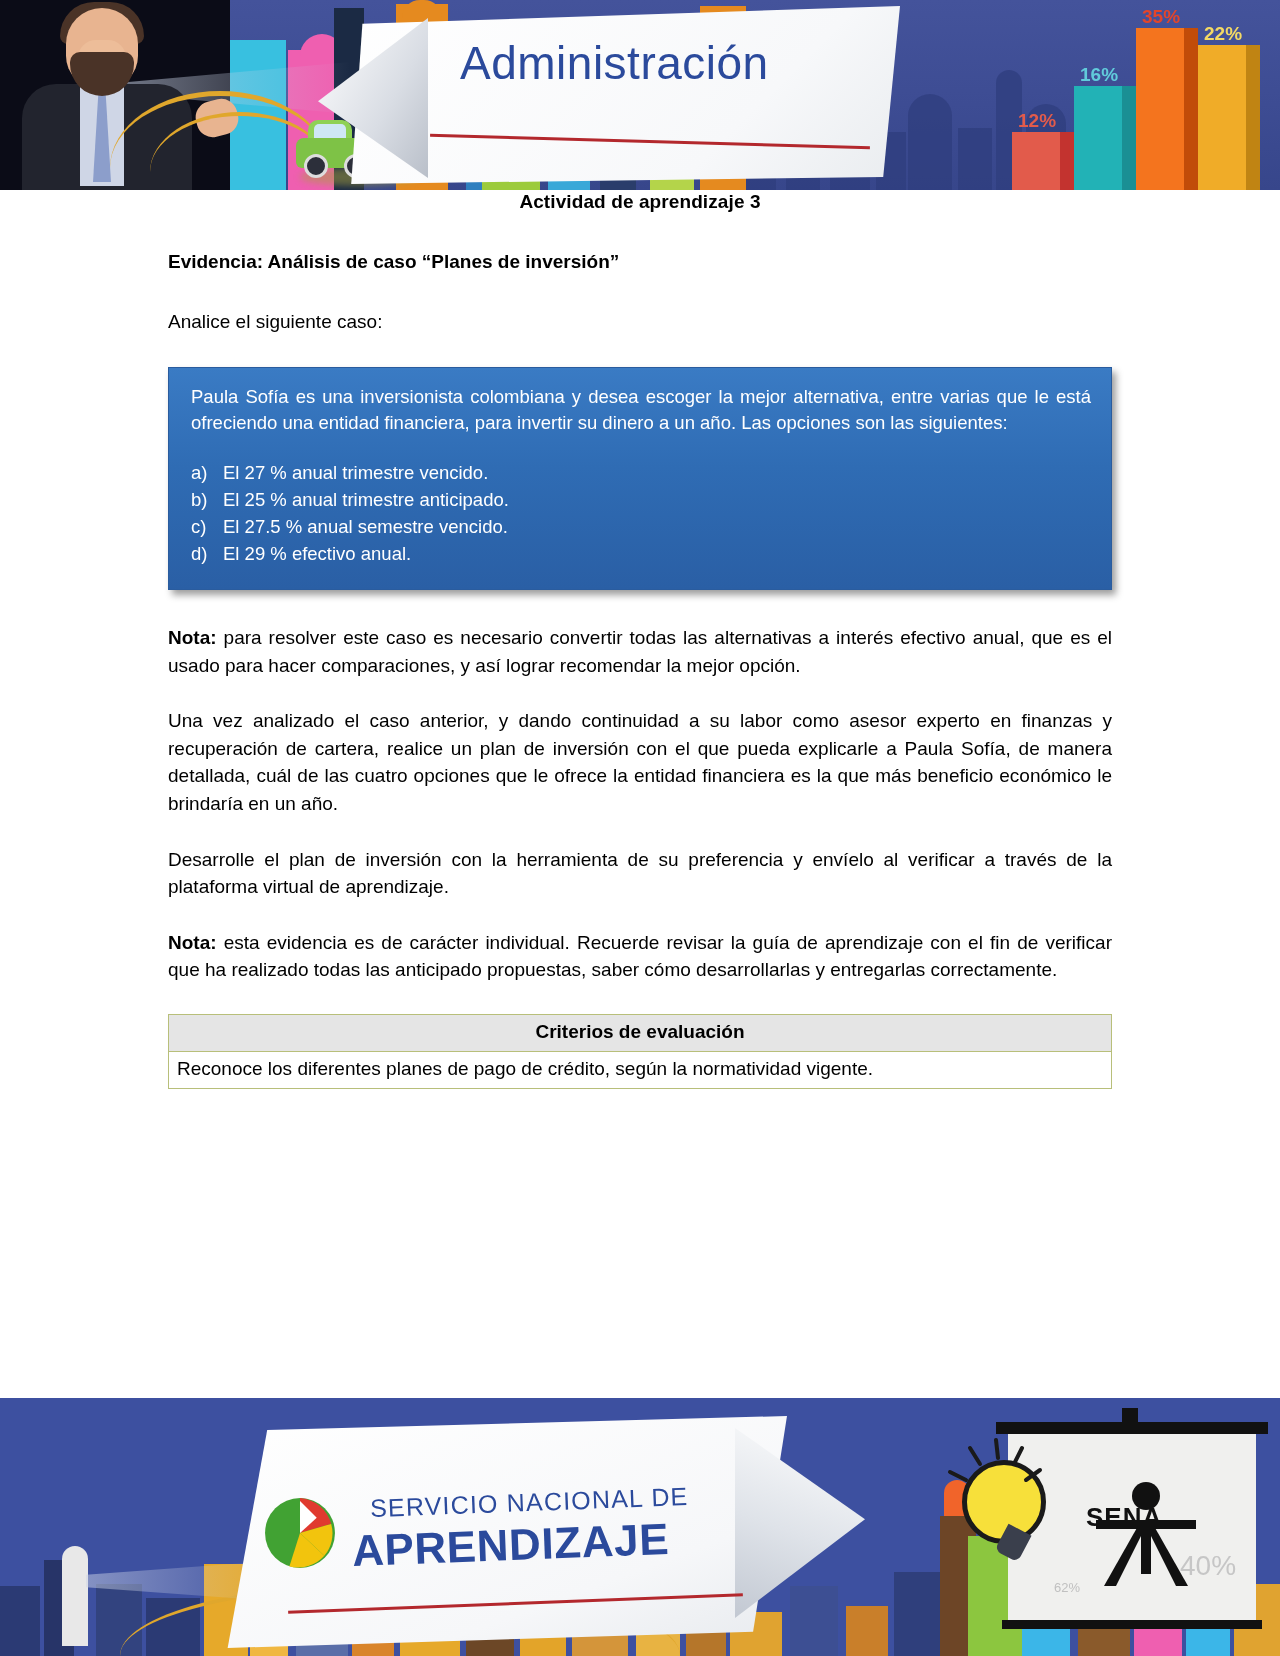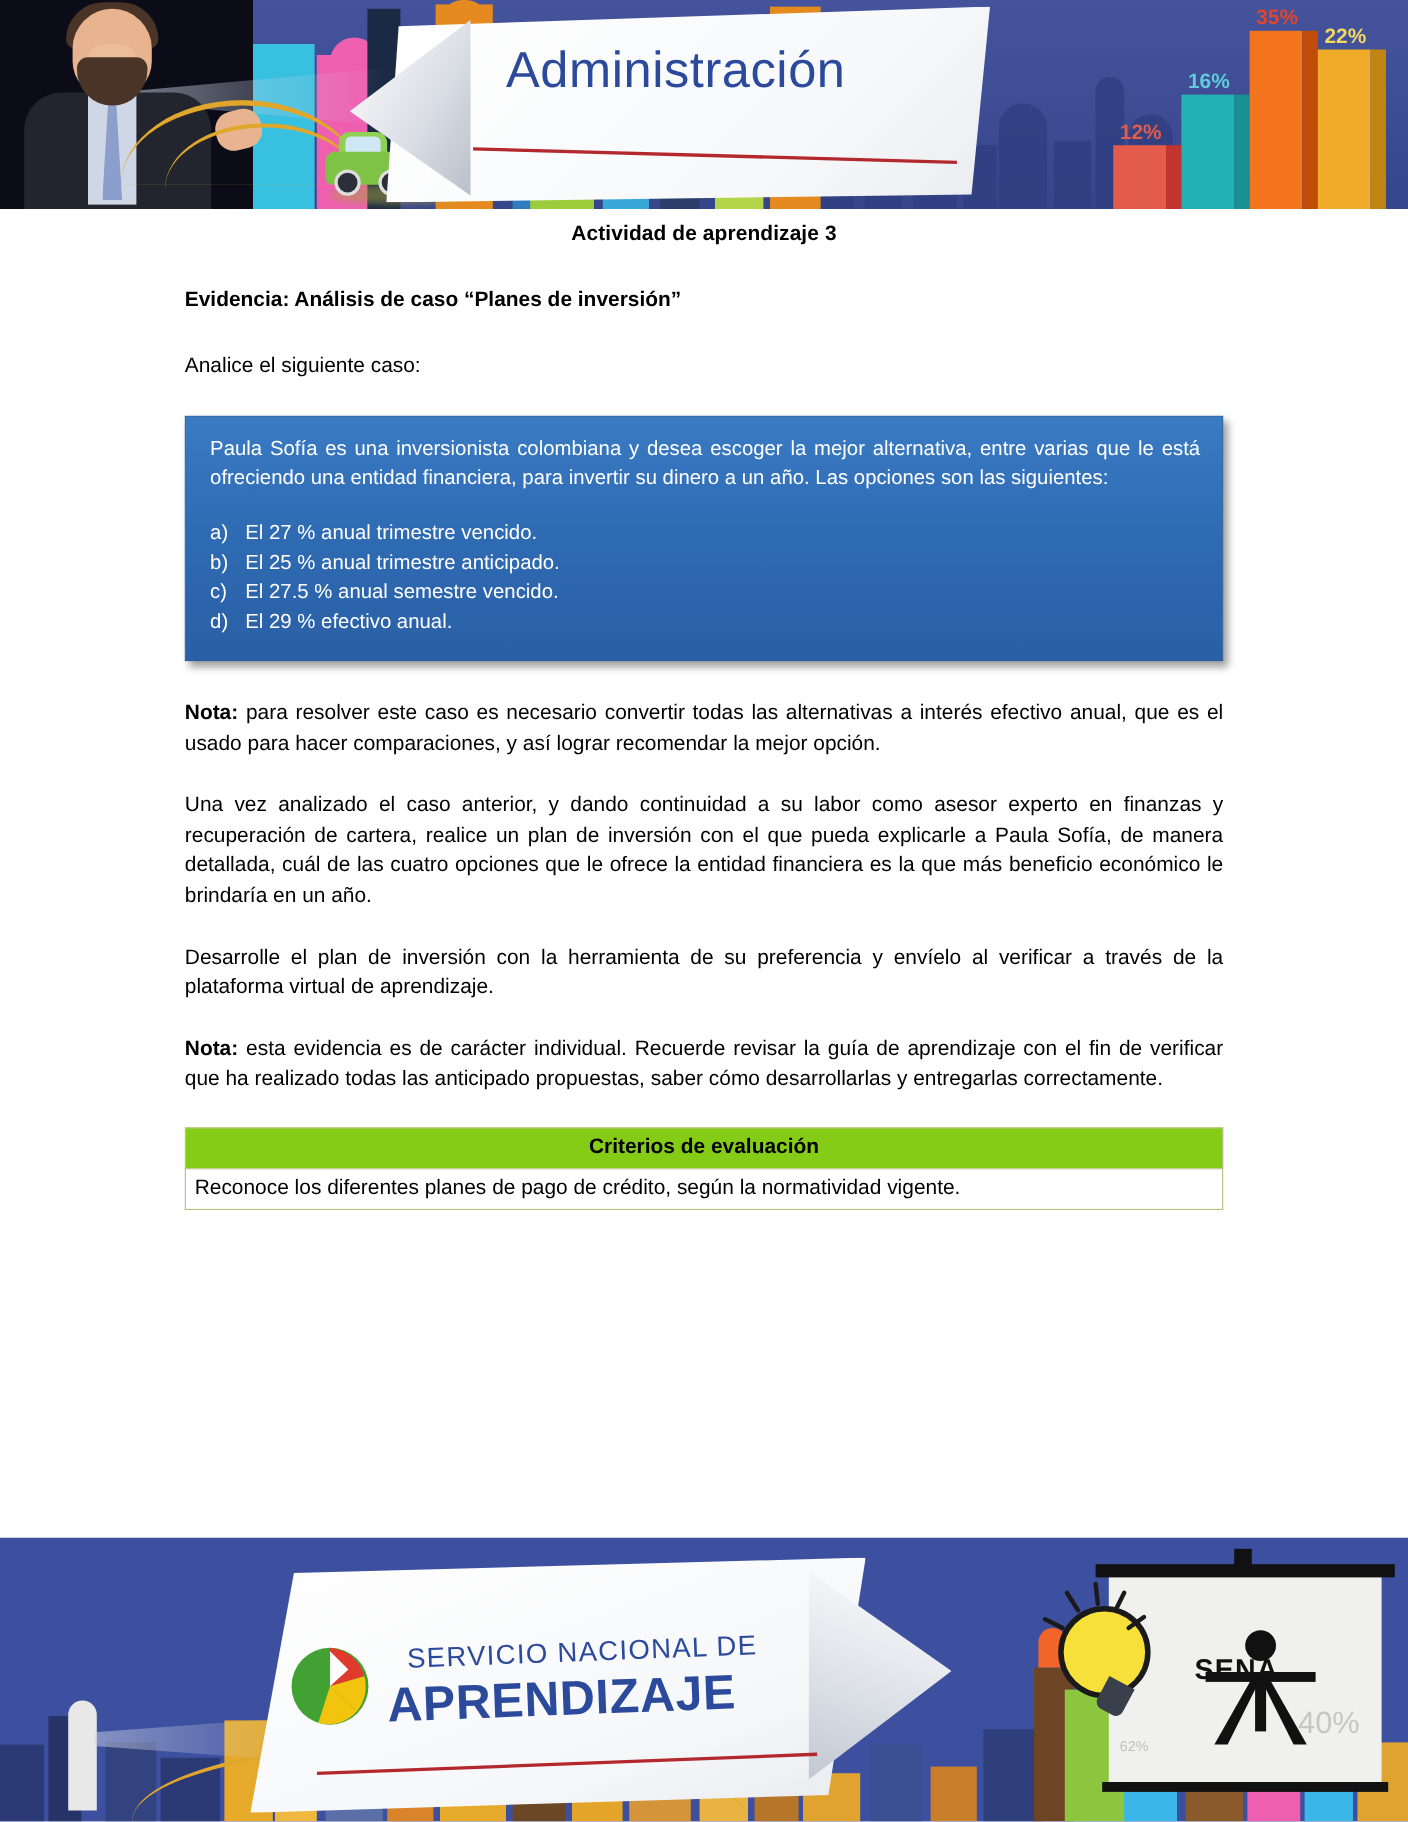--- a/index.html
+++ b/index.html
@@ -205,21 +205,21 @@
   .hb-ghost-bldg { position: absolute; bottom: 0; background: #2f3d7e; opacity: .75; }
 
   
   .page {
     position: relative;
     padding: 0;
   }
   .doc {
     position: relative;
     width: 944px;
-    margin: 12px auto;
+    margin: 1px auto;
   }
   .doc-title {
     text-align: center;
     font-size: 19px;
     font-weight: bold;
     margin: 0 0 38px 0;
     letter-spacing: .1px;
   }
   .evidence-line {
     font-size: 19px;
@@ -269,21 +269,21 @@
   .para b { font-weight: bold; }
 
   
   .criteria {
     margin-top: 30px;
     border: 1px solid #b8bf7a;
     border-collapse: collapse;
     width: 100%;
   }
   .criteria-head {
-    background: #84cc16;
+    background: #e5e5e5;
     border: 1px solid #b8bf7a;
     text-align: center;
     font-weight: bold;
     font-size: 19px;
     color: #000000;
     padding: 6px 4px 8px 4px;
   }
   .criteria-cell {
     border: 1px solid #b8bf7a;
     font-size: 19px;
@@ -387,21 +387,21 @@
   }
   .fb-40 {
     position: absolute;
     left: 1180px; top: 152px;
     font-size: 28px;
     color: #c6c6c6;
     font-weight: normal;
   }
   .fb-62 {
     position: absolute;
-    left: 1018px; top: 182px;
+    left: 1054px; top: 182px;
     font-size: 13px;
     color: #c0c0c0;
   }
   .fb-sena-text {
     position: absolute;
     left: 1086px; top: 104px;
     font-size: 26px;
     font-weight: bold;
     letter-spacing: 1px;
     color: #111111;

